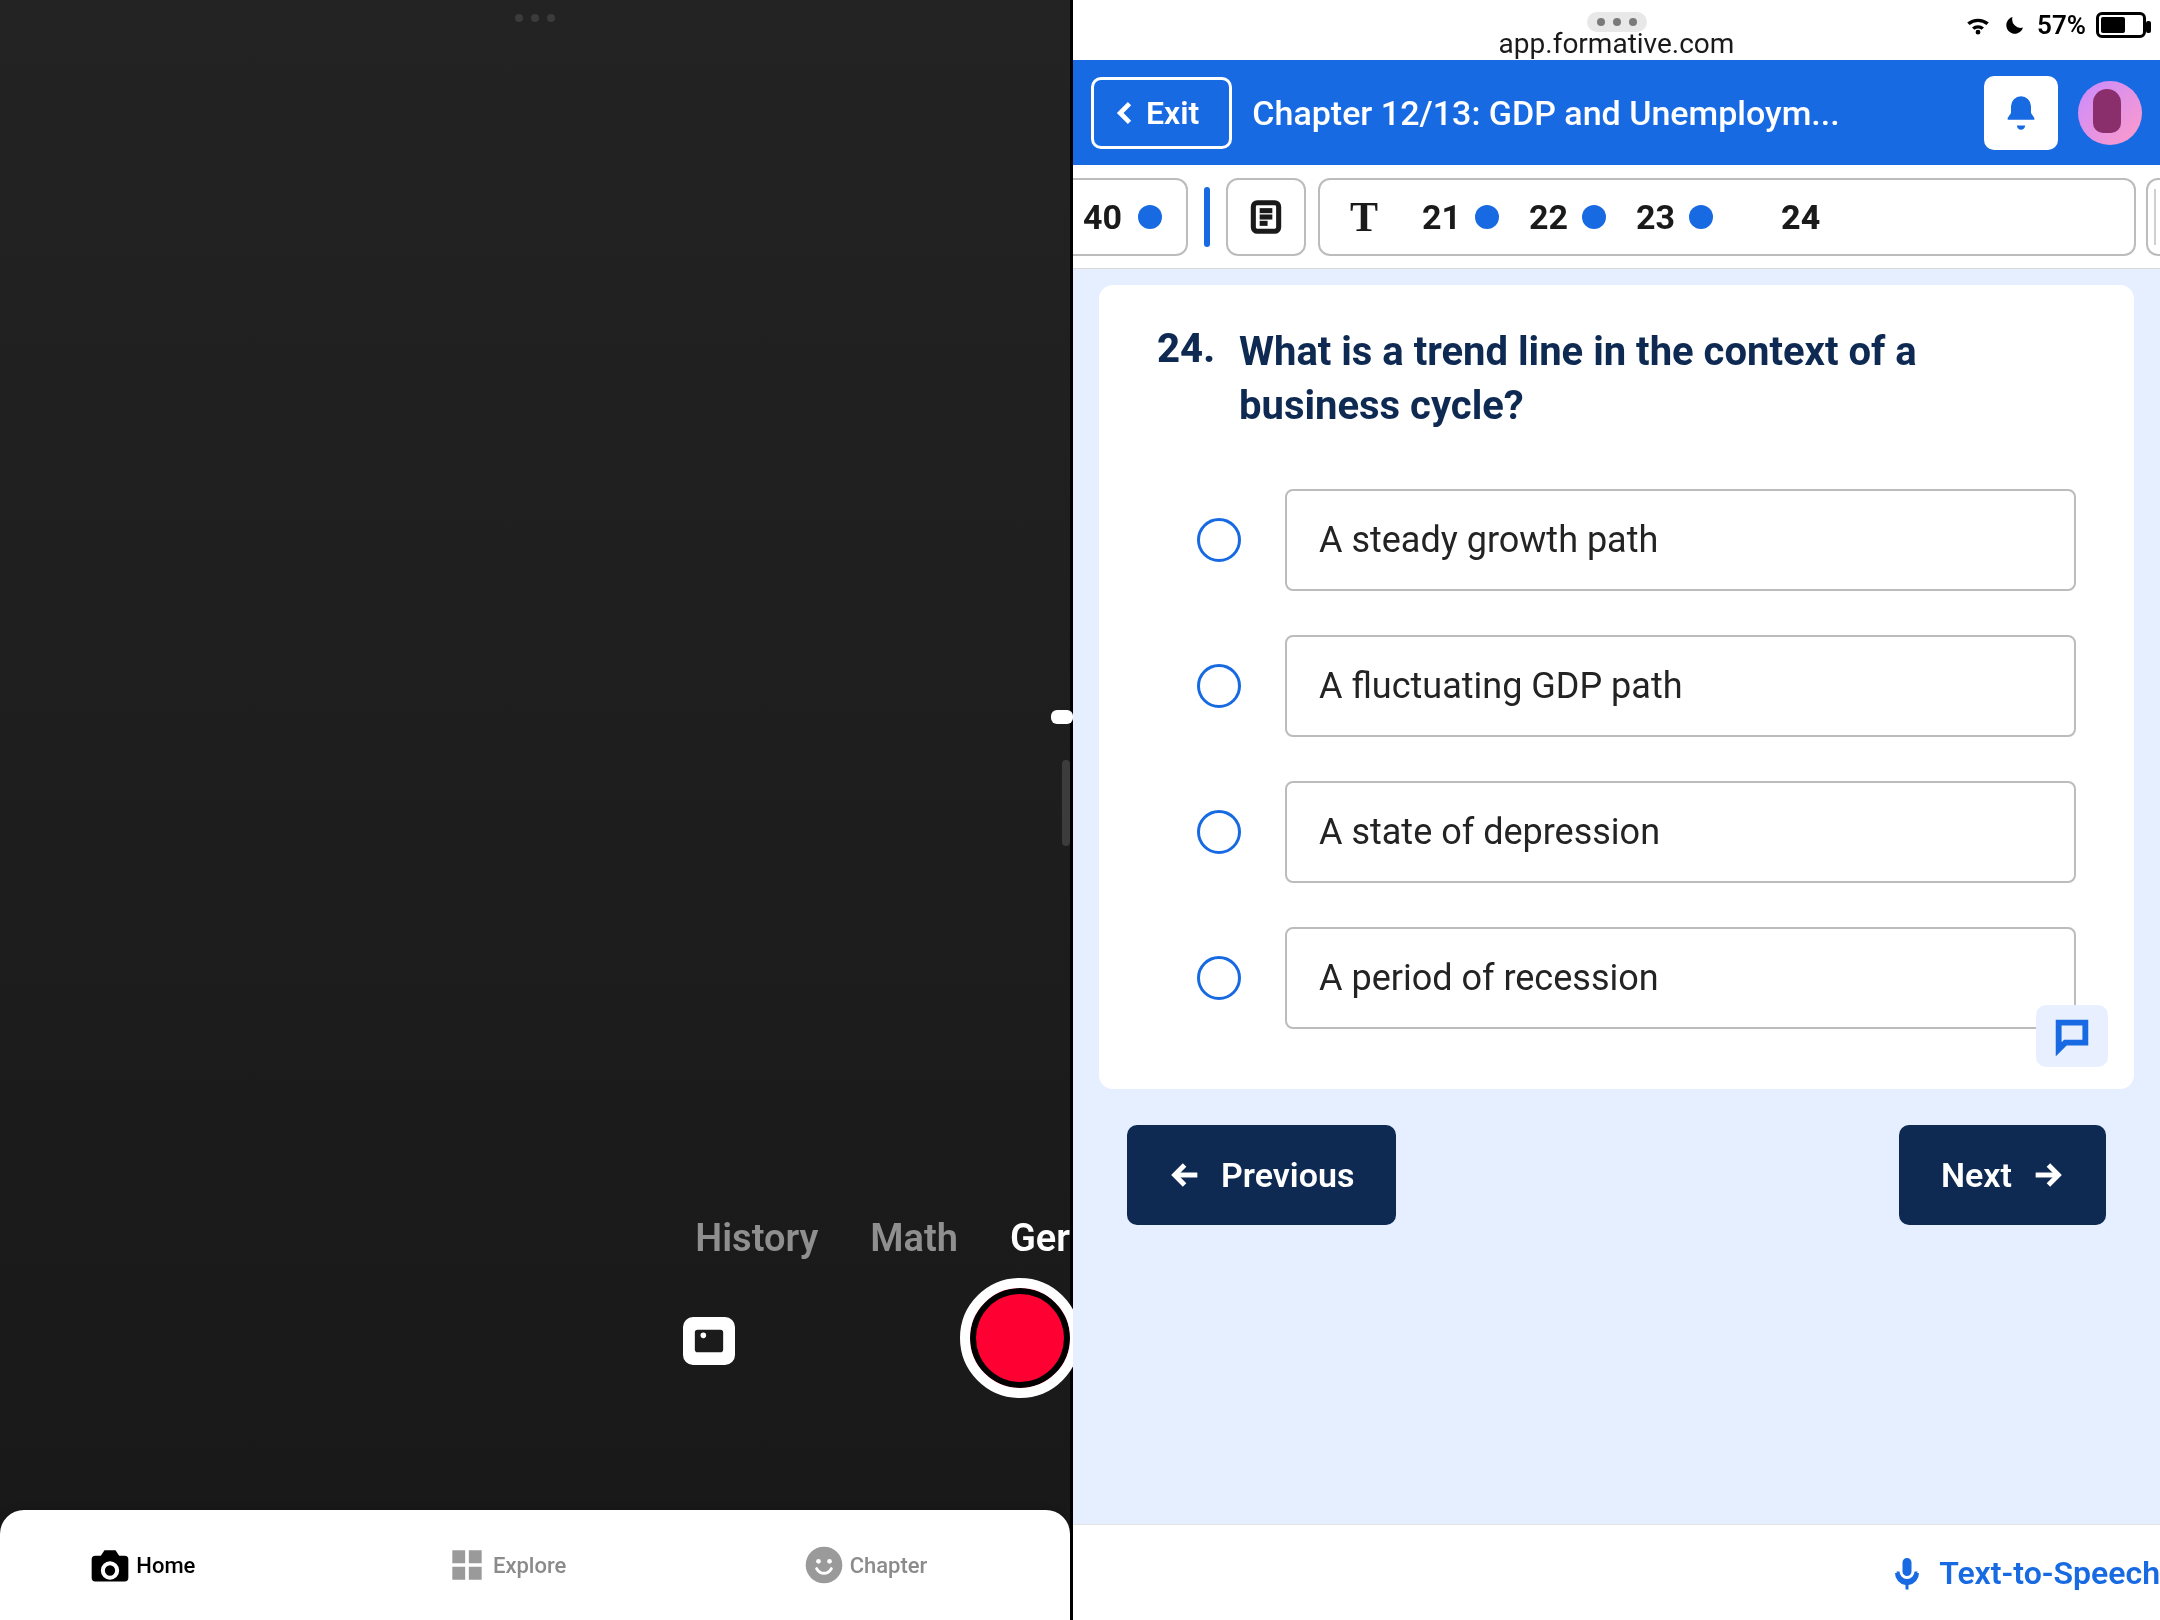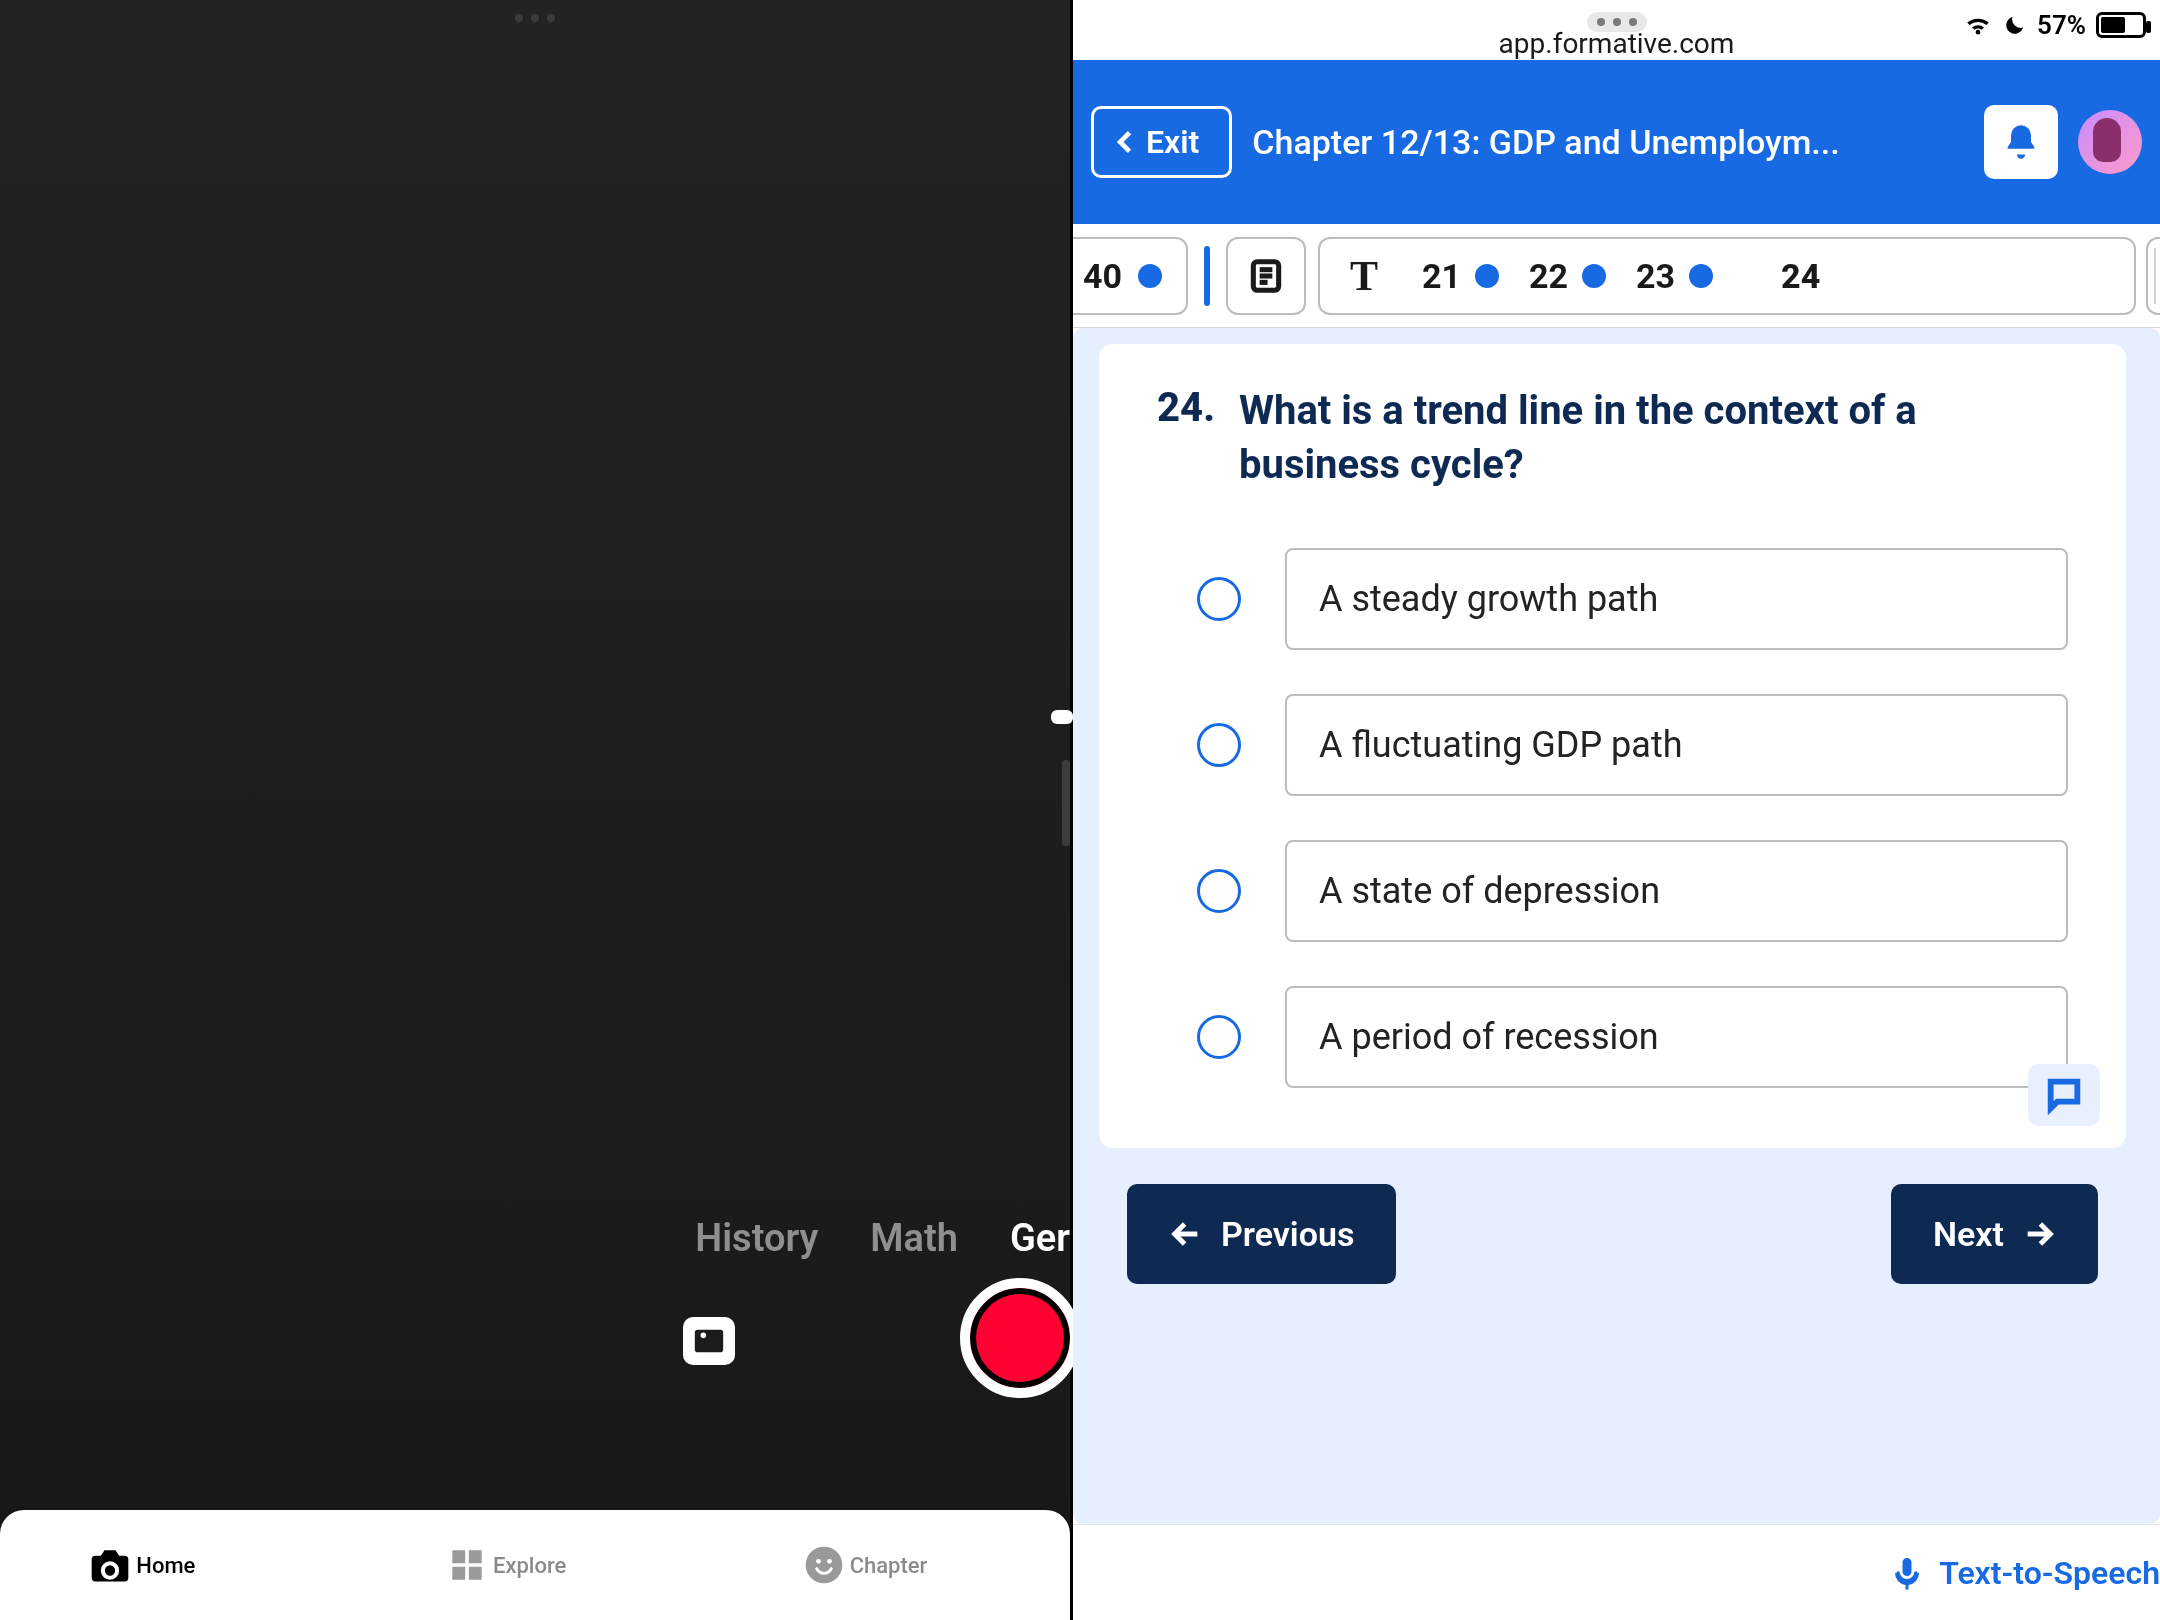--- a/index.html
+++ b/index.html
@@ -25,21 +25,21 @@
 .status-bar { height:60px; display:flex; align-items:center; justify-content:center; position:relative; }
 .status-dots { position:absolute; top:12px; left:50%; transform:translateX(-50%); display:flex; gap:8px; padding:6px 10px; background:#e8e8e8; border-radius:20px; }
 .status-dots span { width:8px; height:8px; border-radius:50%; background:#7a7a7a; display:block; }
 .url-text { font-size:28px; color:#1a1a1a; margin-top:26px; }
 .status-right { position:absolute; right:14px; top:10px; display:flex; align-items:center; gap:10px; font-size:26px; font-weight:600; }
 .wifi-icon, .moon-icon { display:inline-flex; }
 .battery { width:50px; height:26px; border:3px solid #000; border-radius:6px; position:relative; }
 .battery::after { content:''; position:absolute; right:-8px; top:6px; width:5px; height:12px; background:#000; border-radius:2px; }
 .battery .fill { position:absolute; left:2px; top:2px; bottom:2px; width:55%; background:#000; border-radius:2px; }
 
-.blue-header { background:#186ae2; height:164px; display:flex; align-items:center; padding:0 18px; gap:20px; }
+.blue-header { background:#186ae2; height:105px; display:flex; align-items:center; padding:0 18px; gap:20px; }
 .exit-btn { border:3px solid #fff; background:transparent; color:#fff; font-size:32px; font-weight:600; height:72px; padding:0 30px 0 18px; border-radius:10px; display:flex; align-items:center; gap:6px; }
 .exit-btn svg { width:28px; height:28px; stroke:#fff; stroke-width:4; fill:none; }
 .header-title { color:#fff; font-size:34px; font-weight:500; flex:1; white-space:nowrap; overflow:hidden; text-overflow:ellipsis; }
 .bell-btn { width:74px; height:74px; background:#fff; border-radius:10px; display:flex; align-items:center; justify-content:center; }
 .bell-btn svg { width:40px; height:40px; fill:#186ae2; }
 .avatar { width:64px; height:64px; border-radius:50%; background:linear-gradient(135deg,#c98bff,#ff9bc8); position:relative; overflow:hidden; }
 .avatar::after { content:''; position:absolute; left:15px; top:8px; width:28px; height:44px; background:#8a2f6b; border-radius:14px 14px 10px 10px; }
 
 .qnav { background:#fff; height:104px; border-bottom:1px solid #d8d8d8; display:flex; align-items:center; padding:0 0 0 0; position:relative; }
 .qpill { border:2px solid #bcbcbc; border-radius:12px; height:78px; display:flex; align-items:center; gap:16px; padding:0 24px; font-size:34px; font-weight:700; color:#1a1a1a; margin-left:12px; }
@@ -49,21 +49,21 @@
 .doc-btn { border:2px solid #bcbcbc; border-radius:12px; width:80px; height:78px; display:flex; align-items:center; justify-content:center; }
 .doc-btn svg { width:38px; height:38px; fill:none; stroke:#1a1a1a; stroke-width:3.2; }
 .qpill.long { flex:1; gap:30px; margin-right:14px; justify-content:flex-start; padding:0 30px; }
 .qitem { display:flex; align-items:center; gap:14px; }
 .qitem.current .qnum { font-weight:800;margin-left:38px; }
 .qnum { font-size:34px; font-weight:700; }
 .big-T { font-size:42px; font-weight:800; font-family:Georgia,serif; margin-right:14px; }
 .vdiv { width:2px; height:56px; background:#d0d0d0; margin:0 4px; }
 .qnav-end { position:absolute; right:0; top:13px; width:14px; height:78px; border:2px solid #bcbcbc; border-right:none; border-radius:12px 0 0 12px; }
 
-.content { flex:1; background:#e6efff; padding:16px 34px 0 26px; overflow:hidden; position:relative;border-radius:10px; }
+.content { flex:1; background:#e6efff; padding:16px 26px 0 26px; overflow:hidden; position:relative; }
 .card { background:#fff; border-radius:14px; padding:40px 58px 60px 58px; position:relative; }
 .qrow { display:flex; gap:24px; }
 .qno { font-size:40px; font-weight:800; color:#0e2a52; }
 .qtext { font-size:40px; font-weight:700; color:#0e2a52; line-height:1.35; }
 .options { margin-top:56px; display:flex; flex-direction:column; gap:44px; padding-left:40px; }
 .option { display:flex; align-items:center; gap:44px; }
 .radio-o { width:44px; height:44px; border:3.5px solid #186ae2; border-radius:50%; flex-shrink:0; }
 .opt-box { flex:1; border:2px solid #bcbcbc; border-radius:8px; padding:28px 32px; font-size:36px; color:#232323; }
 .chat-btn { position:absolute; right:26px; bottom:22px; width:72px; height:62px; background:#e8effe; border-radius:10px; display:flex; align-items:center; justify-content:center; }
 .chat-btn svg { width:40px; height:40px; fill:none; stroke:#186ae2; stroke-width:3.5; }

